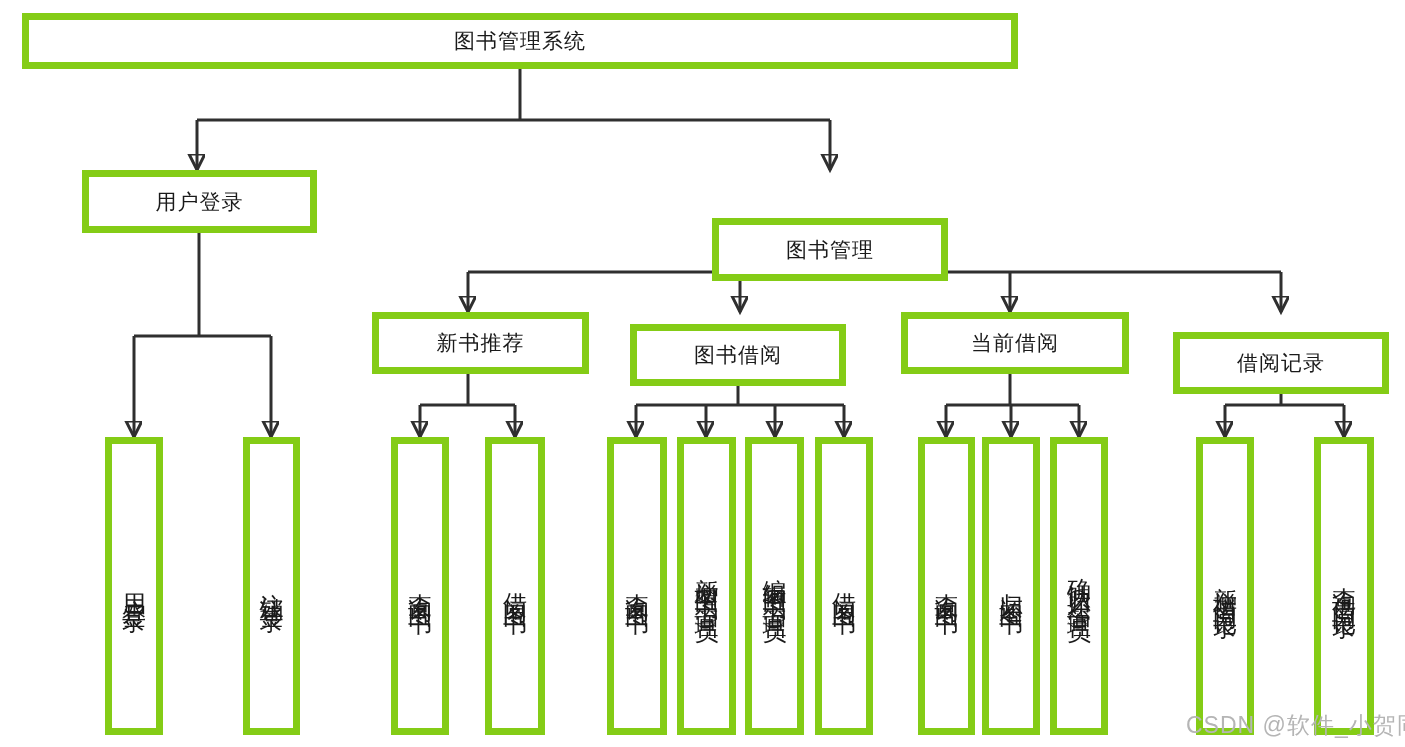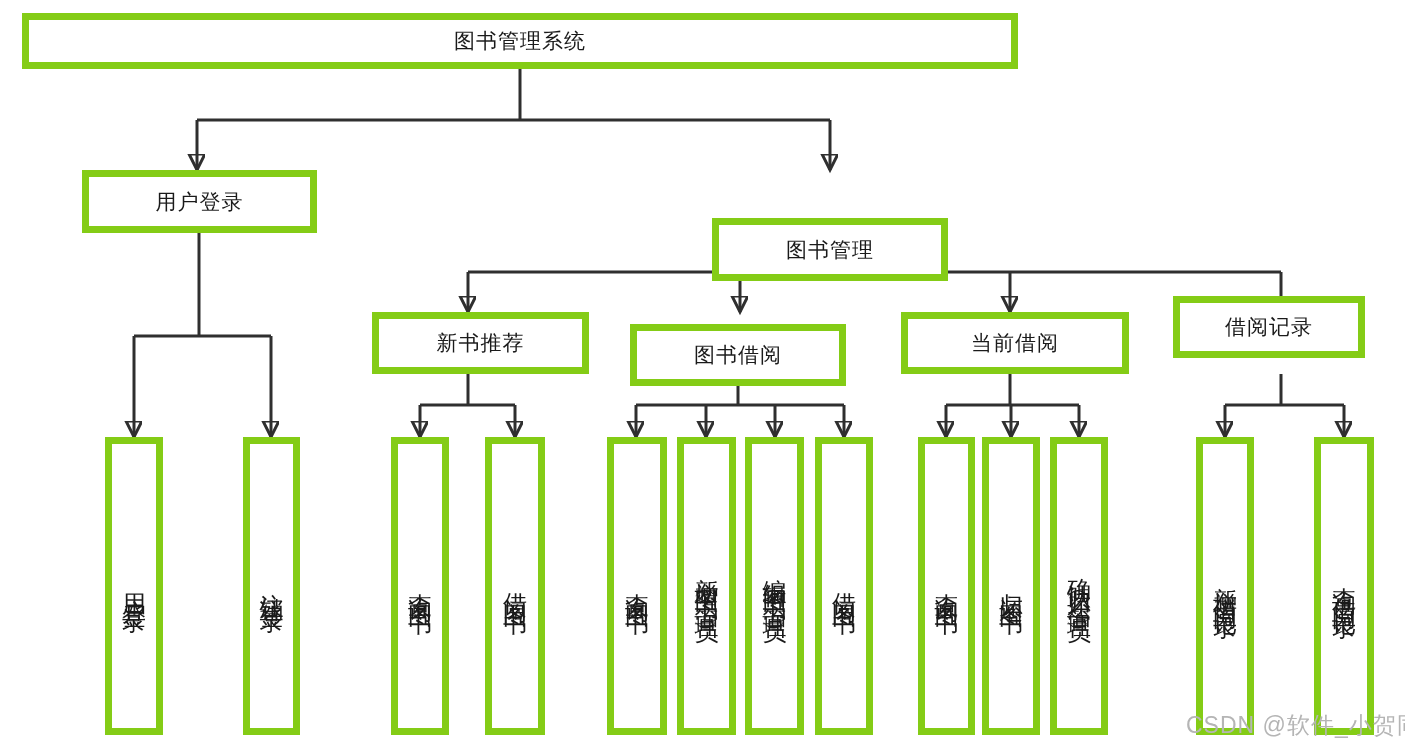--- a/index.html
+++ b/index.html
@@ -89,21 +89,21 @@
 
   <div class="node" style="left:372px;top:312px;width:217px;height:62px;">
     <span class="lbl">新书推荐</span>
   </div>
   <div class="node" style="left:630px;top:324px;width:216px;height:62px;">
     <span class="lbl">图书借阅</span>
   </div>
   <div class="node" style="left:901px;top:312px;width:228px;height:62px;">
     <span class="lbl">当前借阅</span>
   </div>
-  <div class="node" style="left:1173px;top:296px;width:192px;height:62px;">
+  <div class="node" style="left:1173px;top:332px;width:216px;height:62px;">
     <span class="lbl">借阅记录</span>
   </div>
 
   <div class="node v" style="left:105px;top:437px;width:58px;height:298px;">
     <span class="lbl">用户登录</span>
   </div>
   <div class="node v" style="left:243px;top:437px;width:57px;height:298px;">
     <span class="lbl">注销登录</span>
   </div>
 

